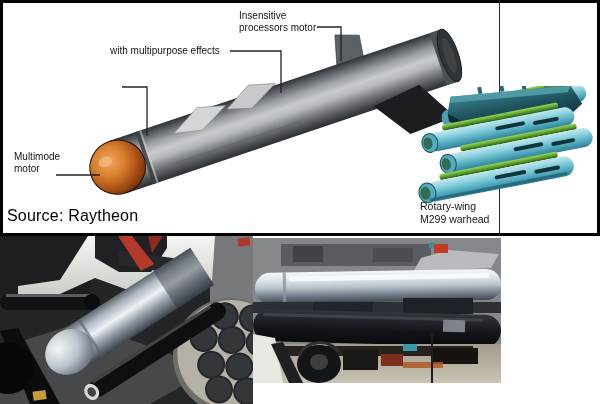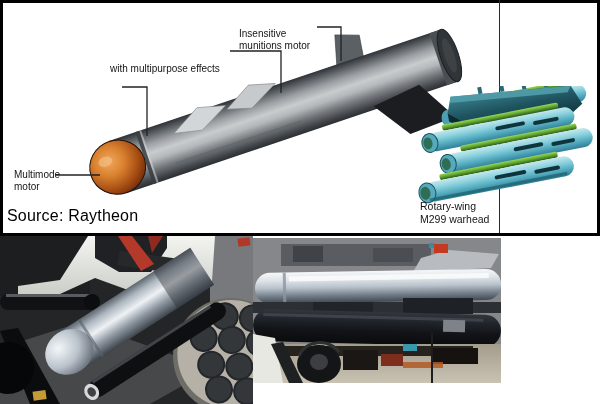--- a/index.html
+++ b/index.html
@@ -11,21 +11,21 @@
     position:absolute;left:0;top:0;width:600px;height:236px;
     background:#ffffff;border:3px solid #000;box-sizing:border-box;z-index:1;
   }
   .inner-divider{
     position:absolute;left:499px;top:0;width:1px;height:233px;background:#2a2a2a;z-index:2;
   }
   .diagram-art{position:absolute;left:0;top:0;z-index:3;}
   .launcher-art{position:absolute;left:403px;top:86px;z-index:4;}
   .callout{
     position:absolute;z-index:5;font-size:10px;line-height:12px;color:#151515;
-    letter-spacing:0px;white-space:nowrap;margin-top:18px;
+    letter-spacing:0px;white-space:nowrap;
   }
   .launcher-caption{
     position:absolute;left:420px;top:200px;z-index:5;font-size:10.5px;line-height:13px;color:#151515;white-space:nowrap;
   }
   .source-label{
     position:absolute;left:7px;top:207px;z-index:5;font-size:16px;font-weight:400;color:#000;letter-spacing:.2px;
   }
   .photo{position:absolute;overflow:hidden;z-index:6;}
   .photo-left{left:0;top:236px;width:253px;height:168px;background:#1b1c1e;}
   .photo-right{left:253px;top:238px;width:248px;height:145px;background:#85878a;}
@@ -151,21 +151,21 @@
         <ellipse cx="15" cy="92" rx="5" ry="6.5" fill="#2f6d54"></ellipse>
         <rect x="86" y="88" width="32" height="4" rx="2" fill="#10343c"></rect>
         <rect x="126" y="90" width="26" height="4" rx="2" fill="#10343c"></rect>
         <rect x="18" y="98" width="140" height="3" fill="#1d5f6e" opacity="0.7"></rect>
       </g>
     </g>
   </svg>
 
   <div class="callout" style="left:239px;top:10px">
     <div>Insensitive</div>
-    <div>munitions motor</div>
+    <div>processors motor</div>
   </div>
   <div class="callout" style="left:110px;top:45px">
     <div>with multipurpose effects</div>
   </div>
   <div class="callout" style="left:14px;top:151px">
     <div>Multimode</div>
     <div>motor</div>
   </div>
 
   <div class="launcher-caption">

